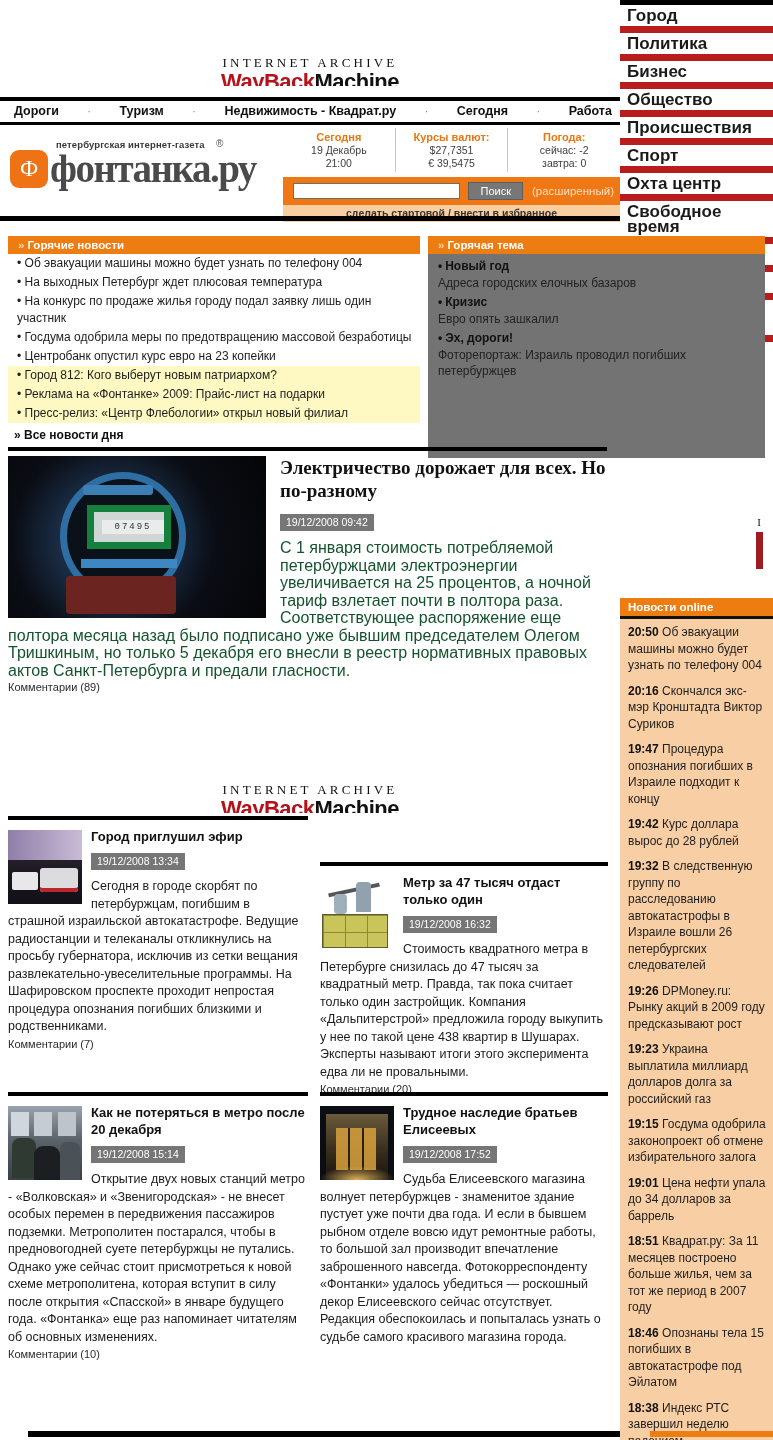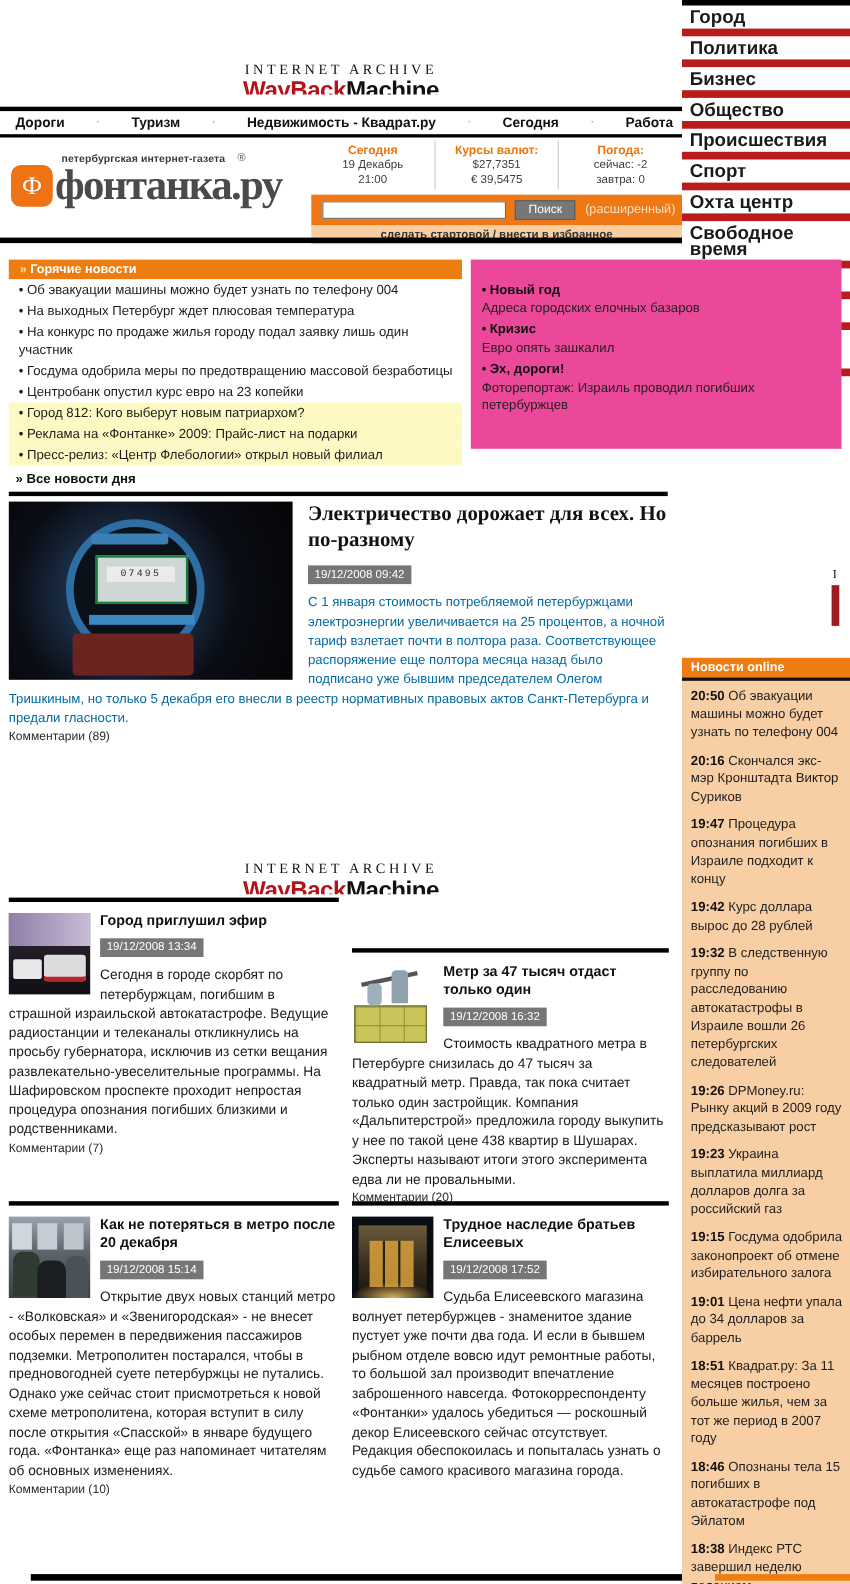--- a/index.html
+++ b/index.html
@@ -112,41 +112,41 @@
   }
   .hot-head .chev { color:#ffd9b0; margin-right:3px; }
   .hot-body { background:#fff; }
   .hot-li {
     font-size:12px; color:#1d1d1d; line-height:17px; padding:1px 4px 1px 9px;
     cursor:pointer;
   }
   .hot-hl { background:#fef9c3; }
   .hot-all { font-size:12px; font-weight:bold; color:#111; padding:5px 0 0 6px; cursor:pointer; }
 
-  .theme-body { background:#ec4899; padding:19px 10px 10px; height:172px; }
+  .theme-body { background:#737373; padding:4px 10px 10px; height:204px; }
   .theme-t { font-size:12px; font-weight:bold; color:#111; line-height:17px; cursor:pointer; }
   .theme-t .bul { margin-right:3px; }
   .theme-d { font-size:12px; color:#222; line-height:16px; margin-bottom:3px; cursor:pointer; }
 
   
   .lead-rule { position:absolute; left:8px; top:447px; width:599px; height:4px; background:#000; }
   .lead { position:absolute; left:8px; top:456px; width:599px; }
   .lead-photo {
     float:left; width:258px; height:162px; margin-right:14px;
     background: radial-gradient(circle at 41% 52%, #39597a 0%, #1d3350 26%, #0a0d14 58%, #050507 100%);
     position:relative; overflow:hidden;
   }
   .meter-outer {
     position:absolute; left:52px; top:16px; width:126px; height:128px;
     border:7px solid #2f6ea3; border-radius:50%;
     background:#0b1118;
   }
   .meter-face {
     position:absolute; left:20px; top:26px; width:84px; height:44px;
-    background:#cfd6d6; border:2px solid #15803d;
+    background:#cfd6d6; border:7px solid #15803d;
   }
   .meter-digits {
     position:absolute; left:8px; top:8px; width:62px; height:14px;
     background:#e9ecea; letter-spacing:2px; font-size:9px; color:#333;
     font-family:"Liberation Mono", monospace; text-align:center; line-height:14px;
   }
   .meter-bar {
     position:absolute; left:14px; top:80px; width:96px; height:9px; background:#3d87c2;
   }
   .meter-base {
@@ -156,21 +156,21 @@
   .meter-clip { position:absolute; left:16px; top:6px; width:70px; height:10px; background:#3b7fb4; border-radius:3px;}
   .lead-h {
     font-family:"Liberation Serif", serif;
     font-size:19px; font-weight:bold; color:#111; line-height:23px; margin:0 0 10px;
     cursor:pointer;
   }
   .stamp {
     display:inline-block; background:#767676; color:#fff; font-size:10.5px;
     padding:2px 6px 3px; margin-bottom:8px;
   }
-  .lead-p { font-size:12px; color:#0369a1; line-height:17.5px; }
+  .lead-p { font-size:16px; color:#14532d; line-height:17.5px; }
   .comments { font-size:11px; color:#2b2b2b; margin-top:2px; cursor:pointer; }
 
   
   .col-a { position:absolute; left:8px; width:300px; }
   .col-b { position:absolute; left:320px; width:288px; }
   .nrule { height:4px; background:#000; margin-bottom:8px; }
   .nthumb { float:left; width:74px; height:74px; margin:2px 9px 4px 0; overflow:hidden; position:relative; }
   .n-h {
     font-size:13px; font-weight:bold; color:#111; line-height:17px; margin:0 0 6px;
     font-family:"Liberation Sans", sans-serif; cursor:pointer;
@@ -308,20 +308,23 @@
       <div class="hot-li">• <span>Госдума одобрила меры по предотвращению массовой безработицы</span></div>
       <div class="hot-li">• <span>Центробанк опустил курс евро на 23 копейки</span></div>
       <div class="hot-li hot-hl">• <span>Город 812: Кого выберут новым патриархом?</span></div>
       <div class="hot-li hot-hl">• <span>Реклама на «Фонтанке» 2009: Прайс-лист на подарки</span></div>
       <div class="hot-li hot-hl">• <span>Пресс-релиз: «Центр Флебологии» открыл новый филиал</span></div>
     </div>
     <div class="hot-all">» Все новости дня</div>
   </div>
 
   <div class="hot-right">
+    <div class="hot-head">
+      <span class="chev">»</span><span>Горячая тема</span>
+    </div>
     <div class="theme-body">
       <div class="theme-t"><span class="bul">•</span><span>Новый год</span></div>
       <div class="theme-d">Адреса городских елочных базаров</div>
       <div class="theme-t"><span class="bul">•</span><span>Кризис</span></div>
       <div class="theme-d">Евро опять зашкалил</div>
       <div class="theme-t"><span class="bul">•</span><span>Эх, дороги!</span></div>
       <div class="theme-d">Фоторепортаж: Израиль проводил погибших петербуржцев</div>
     </div>
   </div>
 

